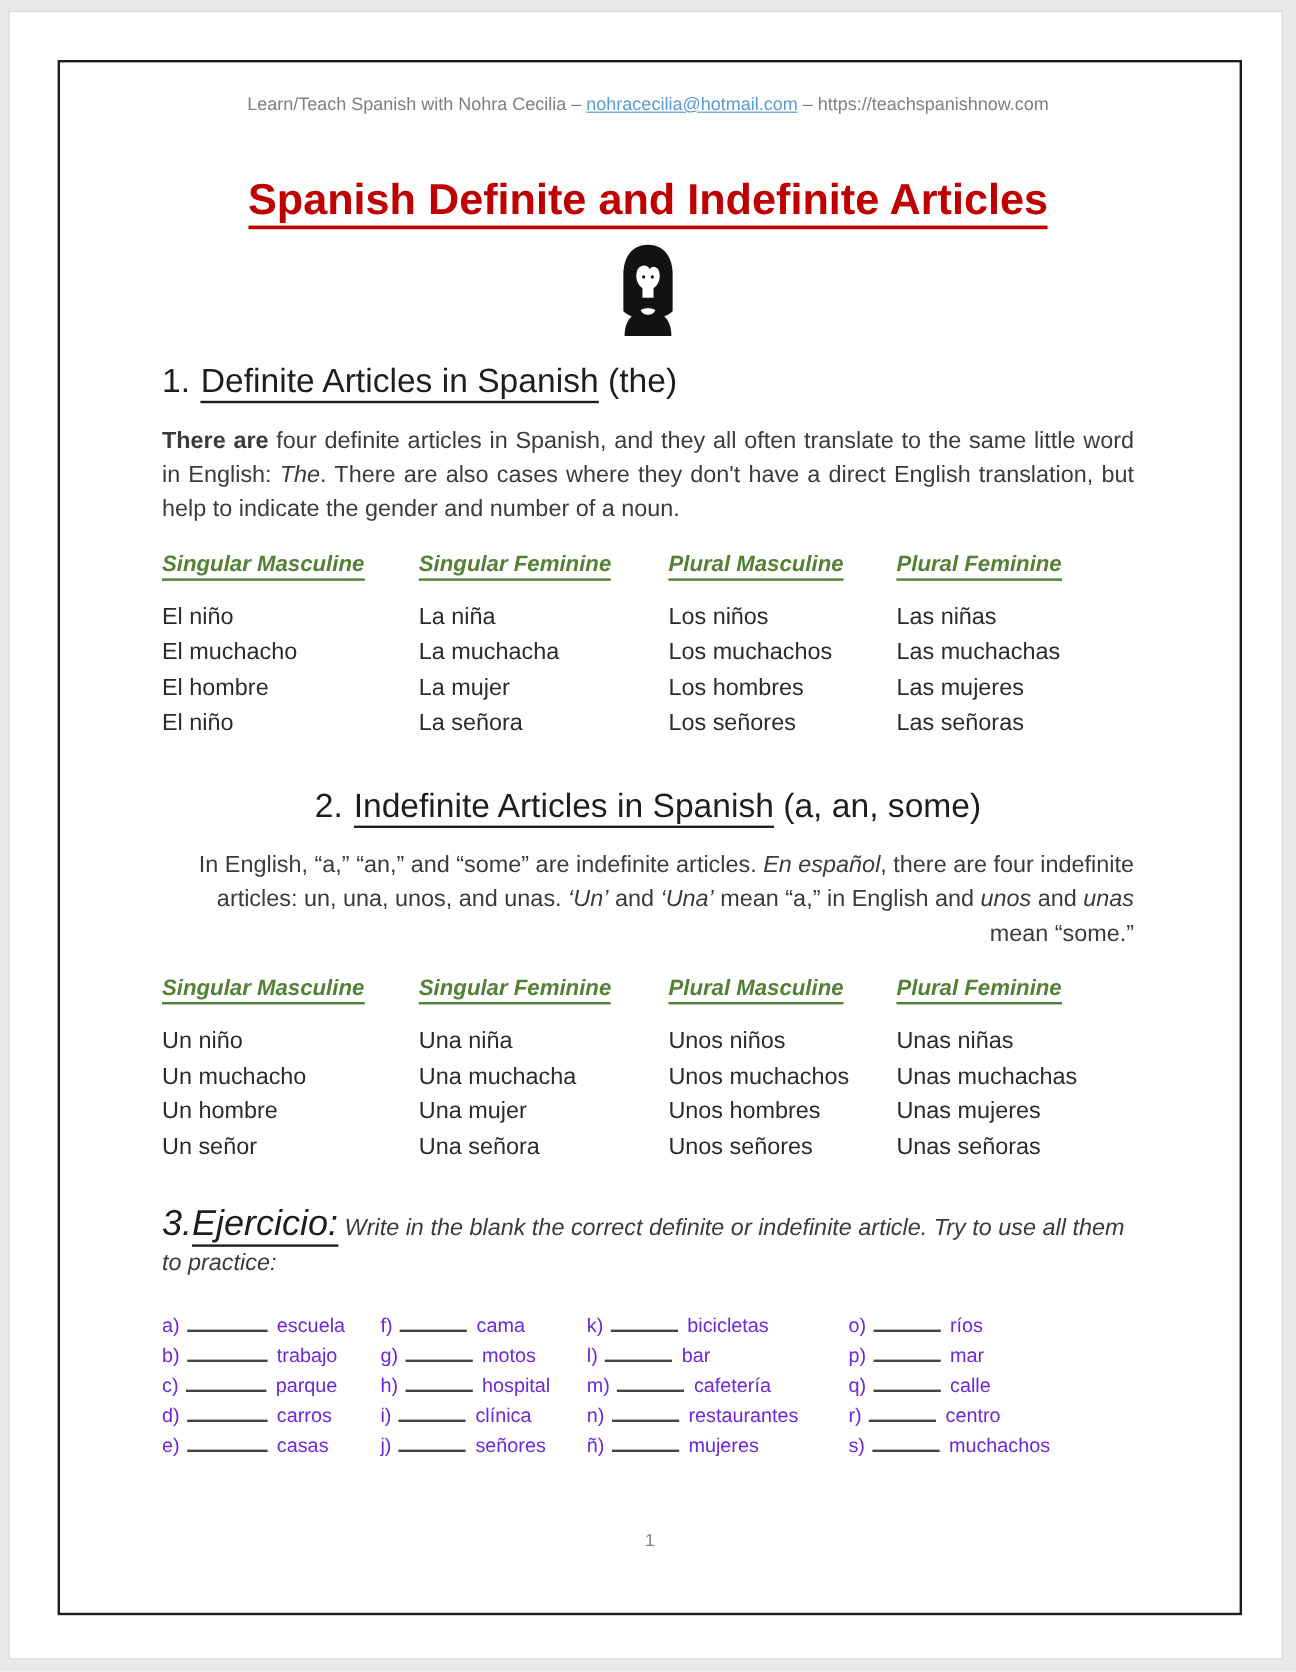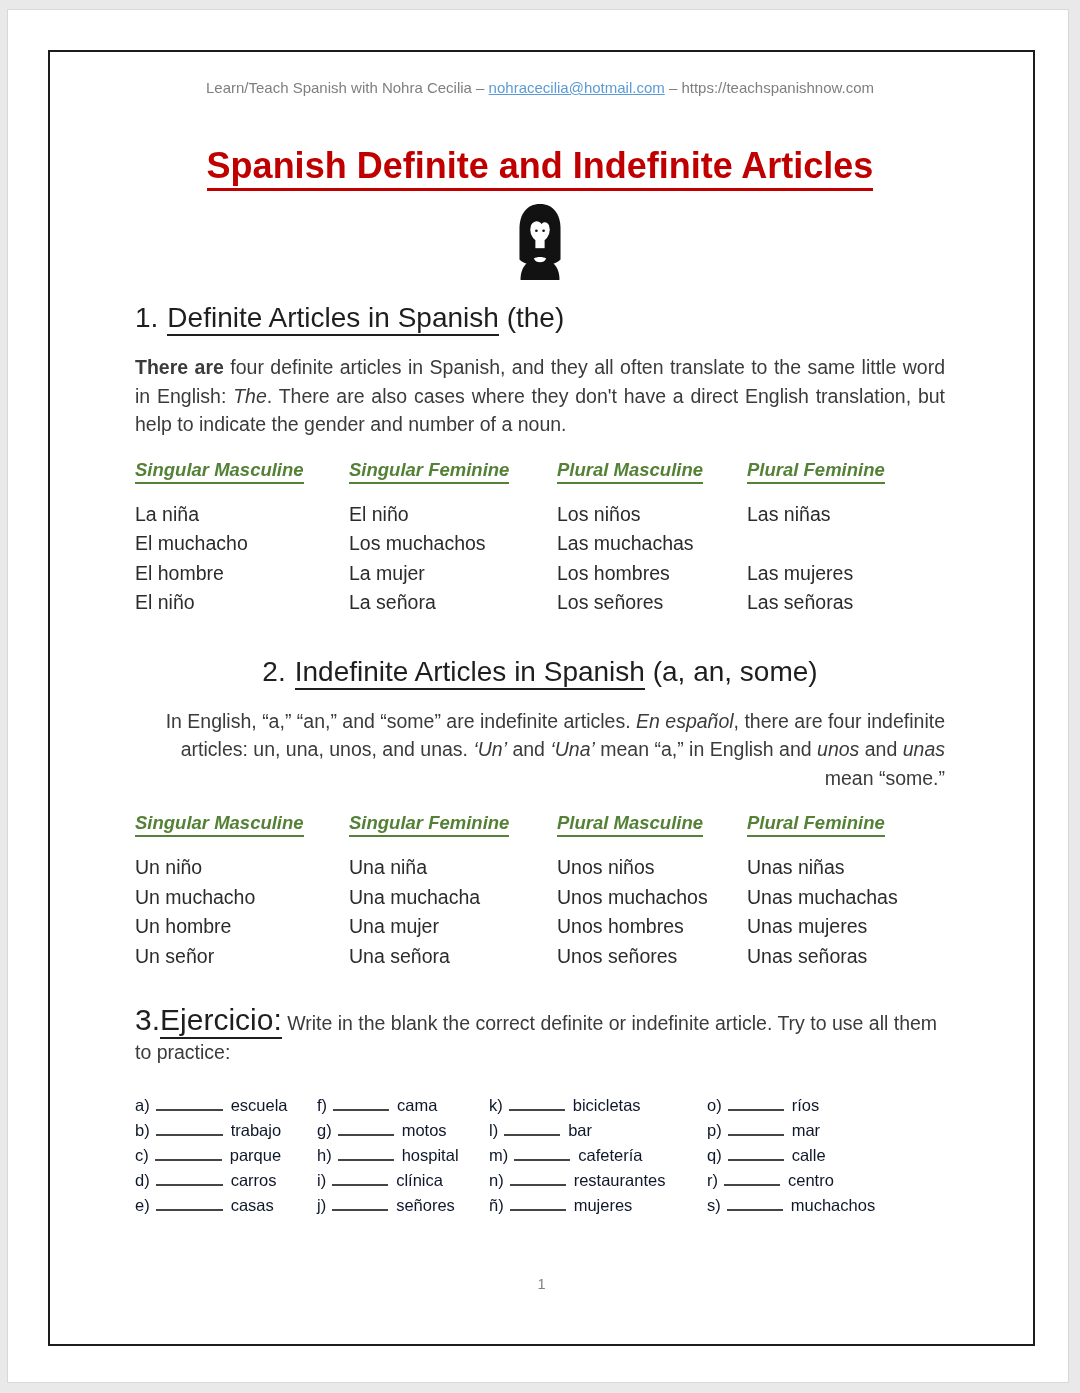--- a/index.html
+++ b/index.html
@@ -86,29 +86,30 @@
     border-bottom: 2px solid #538135;
     padding-bottom: 1px;
   }
   .tbl-row { font-size: 19.5px; line-height: 29.5px; color: #2b2b2b; }
   .h3 {
     margin-top: 34px;
     font-size: 19.5px;
     line-height: 29px;
     color: #3b3b3b;
     max-width: 820px;
+    font-style: italic;
   }
   .h3-num, .h3-u { font-size: 30px; color: #1e1e1e; }
   .h3-u { border-bottom: 2px solid #1e1e1e; padding-bottom: 1px; }
   .ex-grid {
     margin-top: 26px;
     display: grid;
     grid-template-columns: 182px 172px 218px 1fr;
     font-size: 16.5px;
-    color: #0f172a;
+    color: #6d28d9;
   }
   .ex-item { line-height: 25px; white-space: nowrap; height: 25px; }
   .ex-blank {
     display: inline-block;
     width: 56px;
     height: 13px;
     border-bottom: 2px solid #454545;
     margin: 0 8px 0 6px;
   }
   .ex-col1 .ex-blank { width: 67px; }
@@ -149,27 +150,28 @@
     <p class="para justify"><span class="b ">There are</span><span> four definite articles in Spanish, and they all often translate to the same little word in English: </span><span class="i">The</span><span>. There are also cases where they don't have a direct English translation, but help to indicate the gender and number of a noun.</span></p>
 
     <div class="tbl">
         <div class="tbl-head">
           <div class="th"><span class="th-text">Singular Masculine</span></div>
           <div class="th"><span class="th-text">Singular Feminine</span></div>
           <div class="th"><span class="th-text">Plural Masculine</span></div>
           <div class="th"><span class="th-text">Plural Feminine</span></div>
         </div>
         <div class="tbl-row">
+          <div class="td">El niño</div>
           <div class="td">La niña</div>
-          <div class="td">El niño</div>
           <div class="td">Los niños</div>
           <div class="td">Las niñas</div>
         </div>
         <div class="tbl-row">
           <div class="td">El muchacho</div>
+          <div class="td">La muchacha</div>
           <div class="td">Los muchachos</div>
           <div class="td">Las muchachas</div>
         </div>
         <div class="tbl-row">
           <div class="td">El hombre</div>
           <div class="td">La mujer</div>
           <div class="td">Los hombres</div>
           <div class="td">Las mujeres</div>
         </div>
         <div class="tbl-row">

